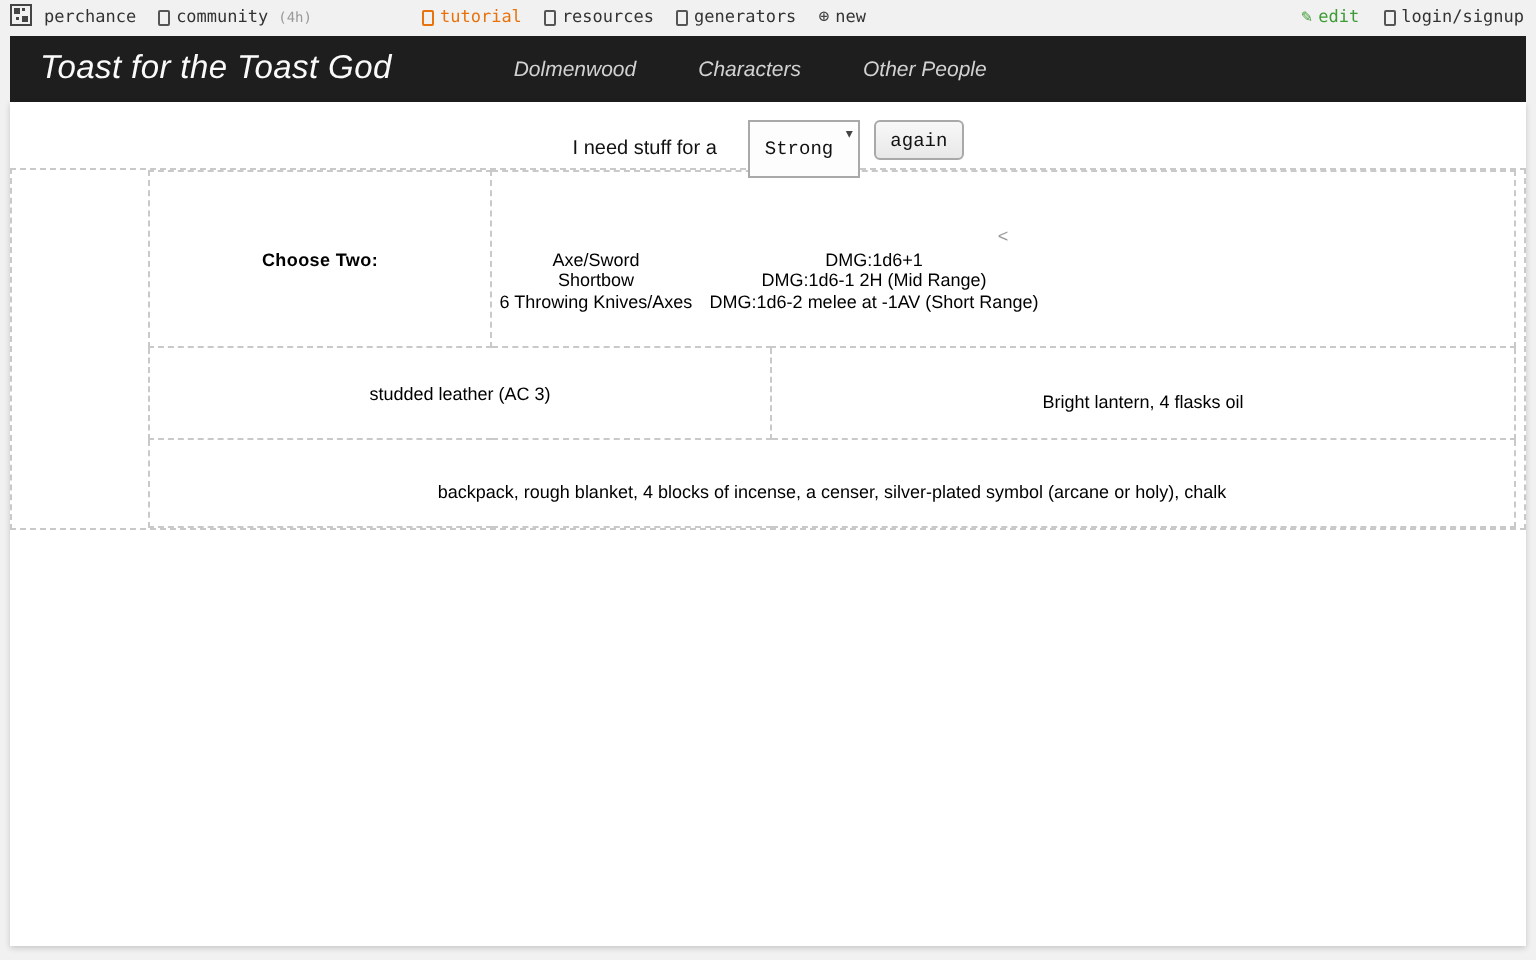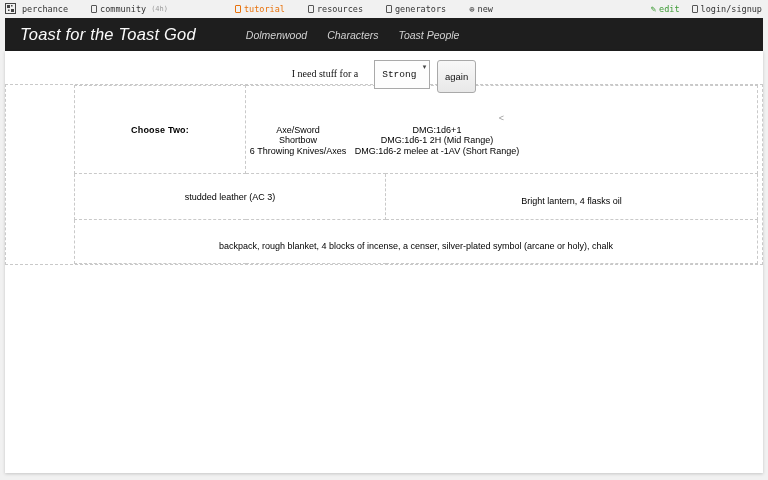--- a/index.html
+++ b/index.html
@@ -14,21 +14,21 @@
   .topbar {
     height: 18px;
     display: flex;
     align-items: center;
     padding: 0 6px 0 5px;
     font-family: "DejaVu Sans Mono", "Liberation Mono", monospace;
     font-size: 8.5px;
     color: #333;
   }
   .topbar a { text-decoration: none; color: #333; display: inline-flex; align-items: center; gap: 3px; }
-  .tb-left { display: flex; align-items: center; gap: 23px; }
+  .tb-left { display: flex; align-items: center; gap: 11px; }
   .tb-right { margin-left: auto; display: flex; align-items: center; gap: 12px; }
   .tb-suffix { font-size: 7px; color: #999; margin-left: 2px; }
   .tb-orange, .tb-orange a { color: #e8720c !important; padding-left: 44px; }
   .tb-green, .tb-green a { color: #3d9b35 !important; }
   .doc-icon {
     display: inline-block; width: 6px; height: 8px;
     border: 1px solid #555; border-radius: 1px;
   }
   .doc-icon.orange { border-color: #e8720c; }
   .plus-icon { font-size: 9px; line-height: 1; color: #444; }
@@ -49,63 +49,63 @@
     color: #fafafa;
     font-size: 16.5px;
     letter-spacing: 0.2px;
     white-space: nowrap;
   }
   .app-nav { display: flex; align-items: center; margin-left: 30px; }
   .app-nav a {
     color: #d2d2d2;
     font-size: 10.5px;
     text-decoration: none;
-    margin-left: 20px;
+    margin-left: 31px;
     white-space: nowrap;
   }
 
   .panel {
     background: #fff;
     height: 422px;
     box-shadow: 0 1px 3px rgba(0,0,0,0.18);
     position: relative;
   }
 
   
   .controls {
     padding-top: 9px;
     text-align: center;
     font-size: 10px;
     color: #111;
     height: 33px;
   }
-  .controls .prompt { margin-right: 16px; font-family: Liberation Serif, serif; }
+  .controls .prompt { margin-right: 16px; }
   .sel-wrap { position: relative; display: inline-block; }
   select.strength {
     -webkit-appearance: none;
     appearance: none;
     width: 56px;
     height: 29px;
     font-size: 9.5px;
     font-family: Liberation Mono, monospace;
     border: 1px solid #a9a9a9;
     background: #fdfdfd;
     border-radius: 0;
     padding: 0 12px 0 7px;
     color: #111;
   }
   .sel-caret {
     position: absolute; right: 4px; top: 3px;
     font-size: 7px; color: #444; pointer-events: none;
   }
   button.again {
-    height: 33px;
+    height: 20px;
     margin-left: 4px;
     font-size: 9.5px;
-    font-family: Liberation Sans, sans-serif;
+    font-family: Liberation Mono, monospace;
     border: 1px solid #a9a9a9;
     border-radius: 3px;
     background: linear-gradient(#f8f8f8, #e8e8e8);
     padding: 0 7px;
     color: #111;
     vertical-align: top;
   }
 
   
   .output-box {
@@ -200,21 +200,21 @@
   </div>
 </div>
 
 <div class="frame">
 
   <div class="appheader">
     <div class="app-title">Toast for the Toast God</div>
     <div class="app-nav">
       <a href="#">Dolmenwood</a>
       <a href="#">Characters</a>
-      <a href="#">Toast People</a>
+      <a href="#">Other People</a>
     </div>
   </div>
 
   <div class="panel">
 
     <div class="controls">
       <span class="prompt">I need stuff for a</span><span class="sel-wrap"><select class="strength"><option>Strong</option></select><span class="sel-caret">▾</span></span>
       <button class="again">again</button>
     </div>
 

